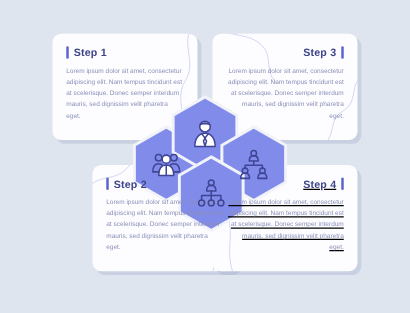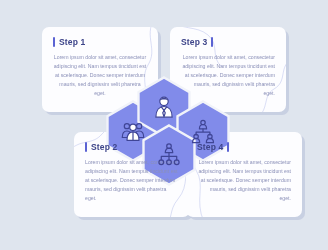--- a/index.html
+++ b/index.html
@@ -24,24 +24,24 @@
   
   .card {
     position: absolute;
     background: #fdfdff;
     border-radius: 7px;
     box-sizing: border-box;
     padding: 10px 11px 10px 11px;
     overflow: hidden;
     box-shadow: 3px 3px 0 0 rgba(172,182,210,0.45);
   }
-  .card-1 { left: 42px;  top: 27px;  width: 116px; height: 85px; text-align: center; }
+  .card-1 { left: 42px;  top: 27px;  width: 116px; height: 85px; }
   .card-3 { left: 170px; top: 27px;  width: 116px; height: 85px; }
   .card-2 { left: 42px;  top: 132px; width: 116px; height: 85px; margin-left: 32px; }
-  .card-4 { left: 186px; top: 132px; width: 116px; height: 85px; }
+  .card-4 { left: 170px; top: 132px; width: 116px; height: 85px; text-decoration: underline; }
 
   .card.align-right { text-align: right; }
 
   
   .swirl {
     position: absolute;
     pointer-events: none;
     overflow: visible;
   }
   .swirl path {
@@ -59,21 +59,21 @@
 
   
   .step-head {
     display: flex;
     align-items: center;
     gap: 4px;
     margin: 0 0 6px 0;
     position: relative;
     z-index: 2;
   }
-  .align-right .step-head { }
+  .align-right .step-head { justify-content: flex-end; }
 
   .accent-bar {
     width: 2px;
     height: 10px;
     background: #5b63d3;
     border-radius: 1px;
     flex: 0 0 auto;
   }
   .step-title {
     font-size: 8.5px;

